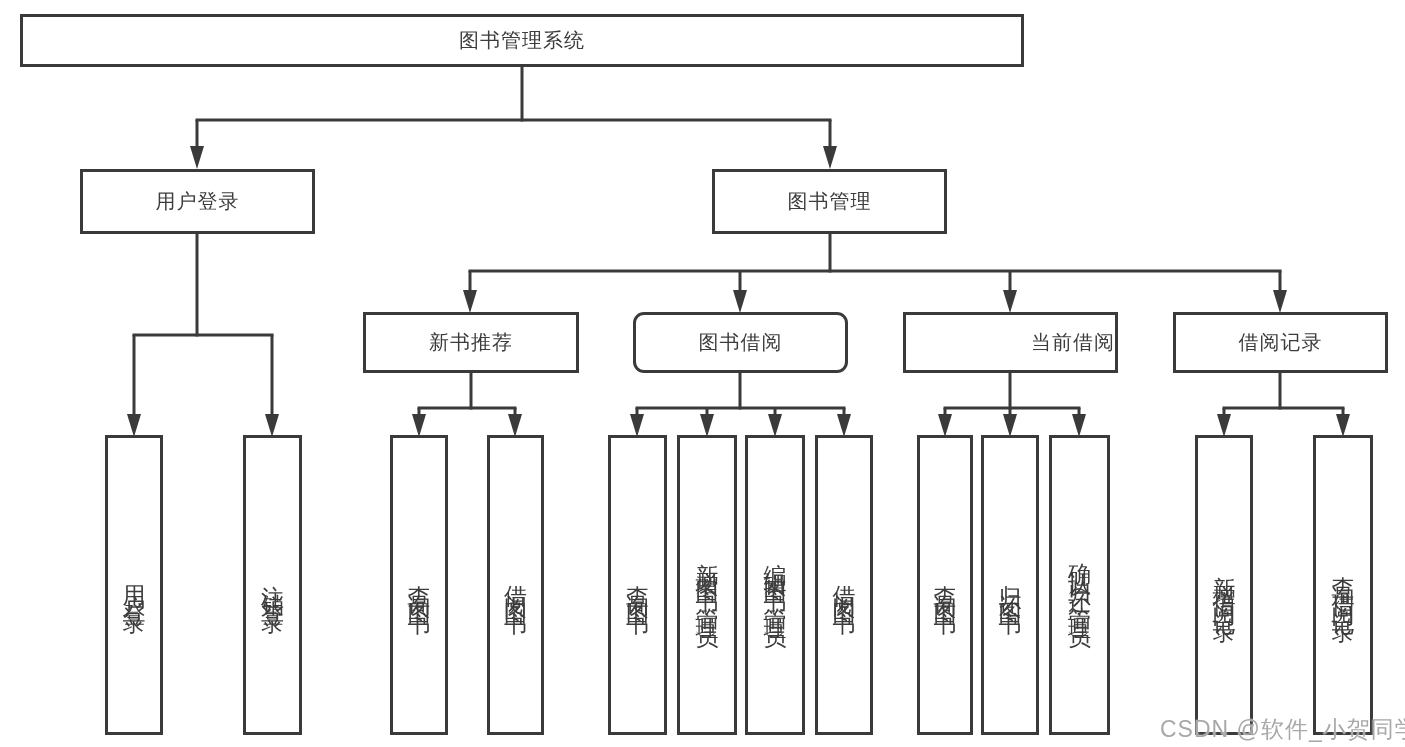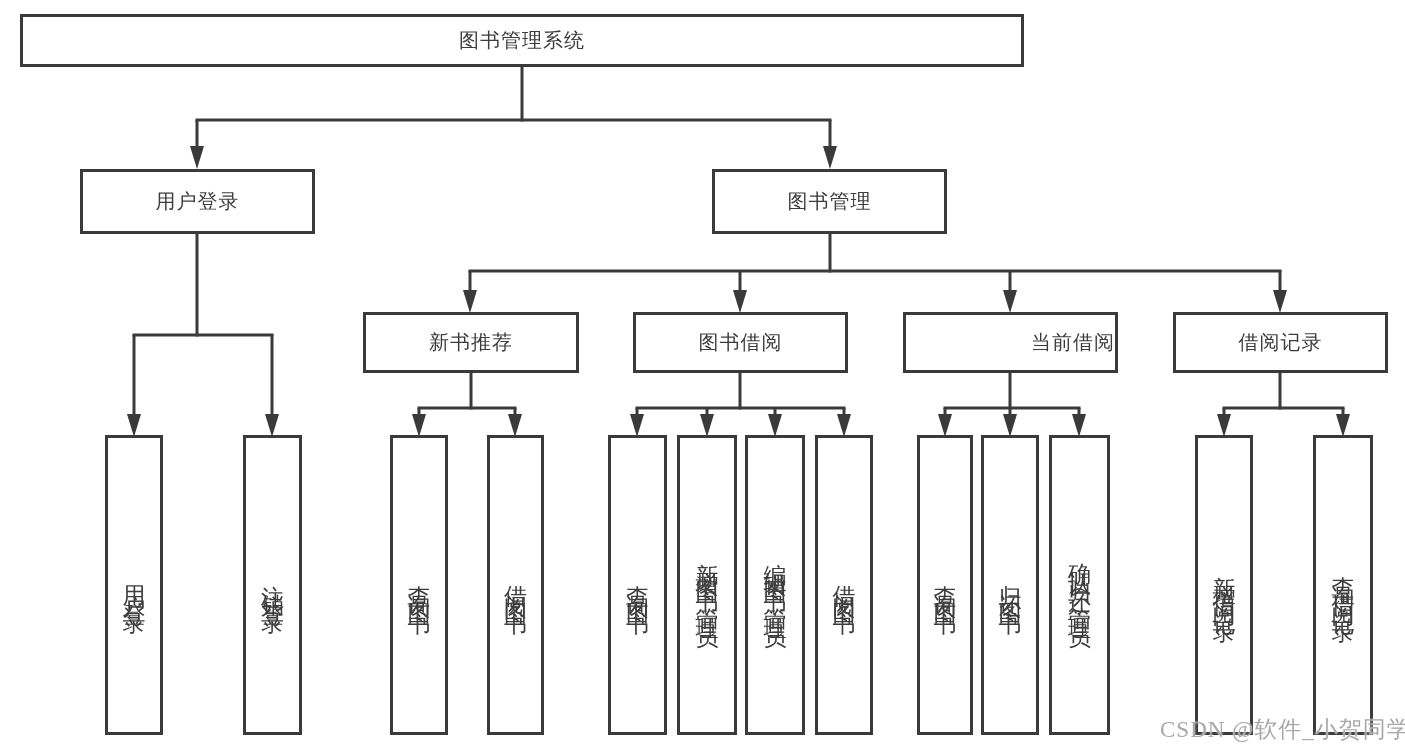--- a/index.html
+++ b/index.html
@@ -1,35 +1,35 @@
 <!DOCTYPE html>
 <html><head>
 <meta charset="utf-8">
 <style>
   html,body{margin:0;padding:0;background:#ffffff;}
   #canvas{
     position:relative;width:1405px;height:747px;background:#ffffff;overflow:hidden;
-    font-family:Liberation Serif, serif;color:#3c3c3c;
+    font-family:Liberation Sans, sans-serif;color:#3c3c3c;
   }
   #connectors{position:absolute;left:0;top:0;width:1405px;height:747px;}
   .box{
     position:absolute;background:#ffffff;border:3px solid #3a3a3a;box-sizing:border-box;
     display:flex;align-items:center;justify-content:center;
   }
   .h-label{font-size:20px;letter-spacing:1px;white-space:nowrap;}
   .v-label{
     writing-mode:vertical-rl;text-orientation:mixed;
     font-size:23px;letter-spacing:9px;line-height:1;white-space:nowrap;
   }
   
   #b-root    {left:20px;  top:14px;  width:1004px;height:53px;}
   #b-login   {left:80px;  top:169px; width:235px; height:65px;}
   #b-mgmt    {left:712px; top:169px; width:235px; height:65px;}
   #b-rec     {left:363px; top:312px; width:216px; height:61px;}
-  #b-borrow  {left:633px; top:312px; width:215px; height:61px;}
+  #b-borrow  {left:633px; top:312px; width:215px; height:61px;border-radius:11px;}
   #b-current {left:903px; top:312px; width:215px; height:61px;justify-content:flex-end;}
   #b-records {left:1173px;top:312px; width:215px; height:61px;}
   .leaf{top:435px;height:300px;}
   #l-login-0  {left:105px; width:58px;}
   #l-login-1  {left:243px; width:59px;}
   #l-rec-0    {left:390px; width:58px;}
   #l-rec-1    {left:487px; width:57px;}
   #l-bor-0    {left:608px; width:59px;}
   #l-bor-1    {left:677px; width:60px;}
   #l-bor-2    {left:745px; width:60px;}

